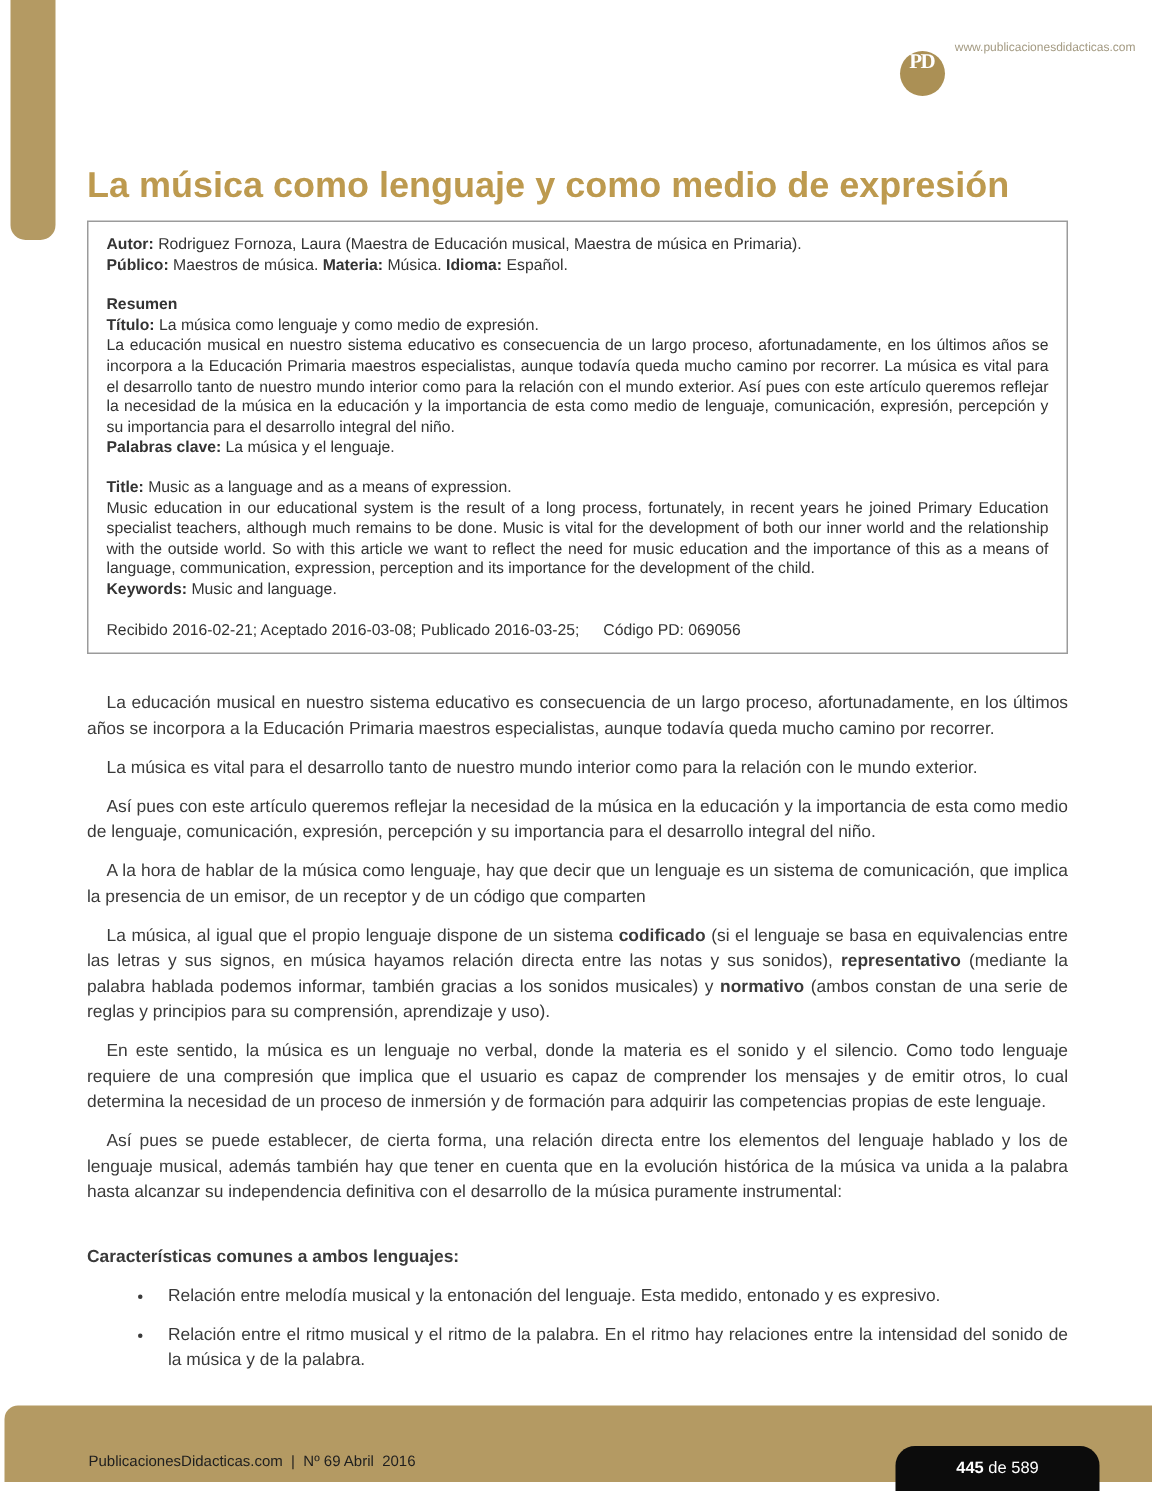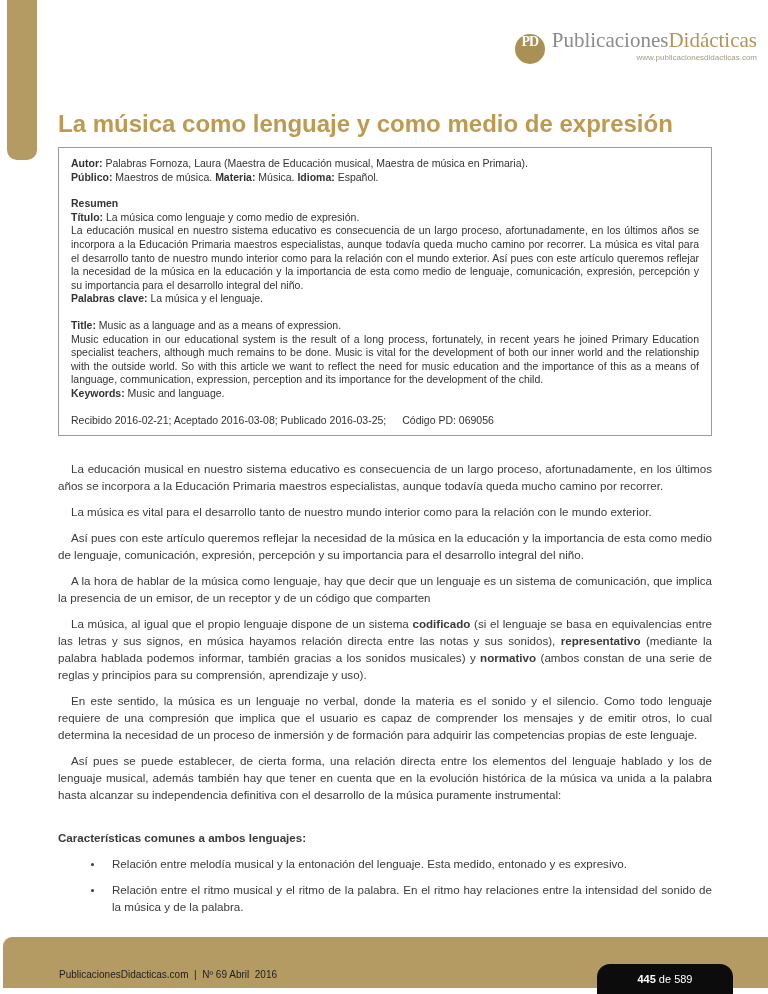--- a/index.html
+++ b/index.html
@@ -54,31 +54,30 @@
 
 <div class="page">
 
   <div class="left-bar"></div>
 
   <div class="logo">
     <div class="logo-circle">
       <span>PD</span>
     </div>
     <div class="logo-text">
-      <div class="brand"><span class="brand-gray">Publicaciones</span><span class="brand-gold">Didácticas</span></div>
       <div class="brand-url">www.publicacionesdidacticas.com</div>
     </div>
   </div>
 
   <div class="content">
 
     <h1 class="title">La música como lenguaje y como medio de expresión</h1>
 
     <div class="infobox">
-      <p><b>Autor:</b><span> Palabras Fornoza, Laura (Maestra de Educación musical, Maestra de música en Primaria).</span></p>
+      <p><b>Autor:</b><span> Rodriguez Fornoza, Laura (Maestra de Educación musical, Maestra de música en Primaria).</span></p>
       <p><b>Público:</b><span> Maestros de música. </span><b>Materia:</b><span> Música. </span><b>Idioma:</b><span> Español.</span></p>
       <div class="gap"></div>
       <p><b>Resumen</b></p>
       <p><b>Título:</b><span> La música como lenguaje y como medio de expresión.</span></p>
       <p class="jp">La educación musical en nuestro sistema educativo es consecuencia de un largo proceso, afortunadamente, en los últimos años se incorpora a la Educación Primaria maestros especialistas, aunque todavía queda mucho camino por recorrer. La música es vital para el desarrollo tanto de nuestro mundo interior como para la relación con el mundo exterior. Así pues con este artículo queremos reflejar la necesidad de la música en la educación y la importancia de esta como medio de lenguaje, comunicación, expresión, percepción y su importancia para el desarrollo integral del niño.</p>
       <p><b>Palabras clave:</b><span> La música y el lenguaje.</span></p>
       <div class="gap"></div>
       <p><b>Title:</b><span> Music as a language and as a means of expression.</span></p>
       <p class="jp">Music education in our educational system is the result of a long process, fortunately, in recent years he joined Primary Education specialist teachers, although much remains to be done. Music is vital for the development of both our inner world and the relationship with the outside world. So with this article we want to reflect the need for music education and the importance of this as a means of language, communication, expression, perception and its importance for the development of the child.</p>
       <p><b>Keywords:</b><span> Music and language.</span></p>

